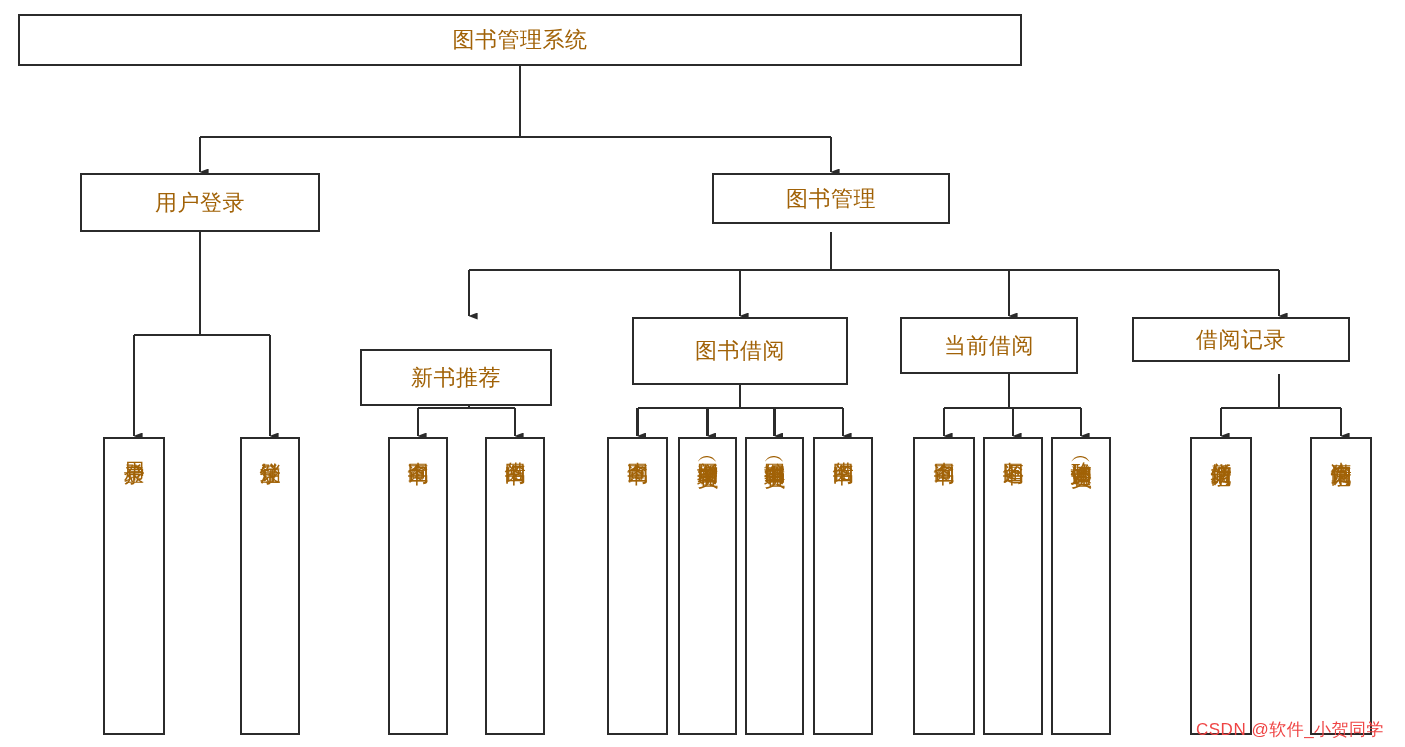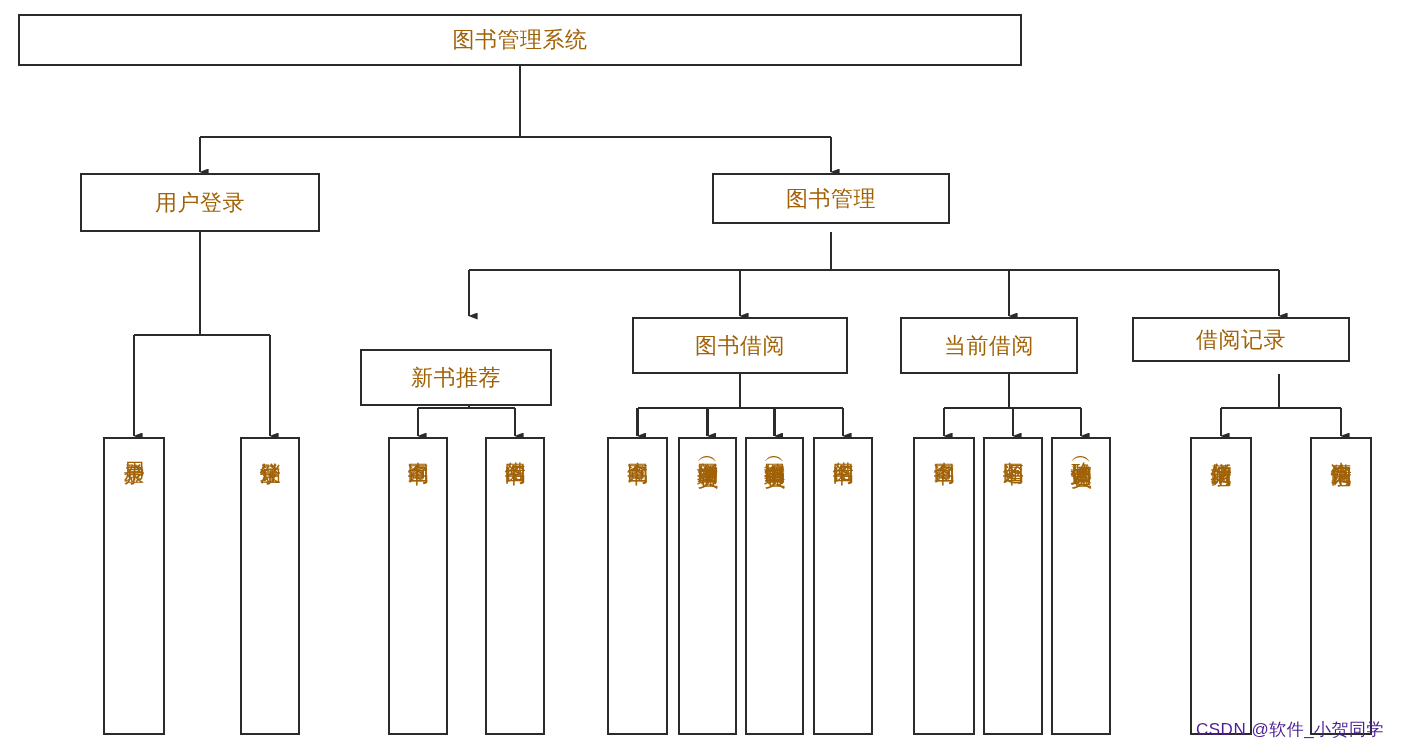--- a/index.html
+++ b/index.html
@@ -110,21 +110,21 @@
       </div>
       <div class="node-box level-1" style="left: 80px; top: 173px; width: 240px; height: 59px;">
         <span class="node-label">用户登录</span>
       </div>
       <div class="node-box level-1" style="left: 712px; top: 173px; width: 238px; height: 51px;">
         <span class="node-label">图书管理</span>
       </div>
       <div class="node-box level-2" style="left: 360px; top: 317px; width: 192px; height: 57px; margin-top: 32px;">
         <span class="node-label">新书推荐</span>
       </div>
-      <div class="node-box level-2" style="left: 632px; top: 317px; width: 216px; height: 57px;">
+      <div class="node-box level-2" style="left: 632px; top: 317px; width: 216px; height: 68px;">
         <span class="node-label">图书借阅</span>
       </div>
       <div class="node-box level-2" style="left: 900px; top: 317px; width: 178px; height: 57px;">
         <span class="node-label">当前借阅</span>
       </div>
       <div class="node-box level-2" style="left: 1132px; top: 317px; width: 218px; height: 45px;">
         <span class="node-label">借阅记录</span>
       </div>
       <div class="node-box level-3 leaf" style="left: 103px; top: 437px; width: 62px; height: 298px;">
         <span class="node-label">用户登录</span>
@@ -160,14 +160,14 @@
         <span class="node-label">确认归还（管理员）</span>
       </div>
       <div class="node-box level-3 leaf" style="left: 1190px; top: 437px; width: 62px; height: 298px;">
         <span class="node-label">新增借阅记录</span>
       </div>
       <div class="node-box level-3 leaf" style="left: 1310px; top: 437px; width: 62px; height: 298px;">
         <span class="node-label">查询借阅记录</span>
       </div>
     </div>
 
-  <div class="watermark" style="left: 1196px; top: 718px; color: #4c1d95; text-align: center;">CSDN @软件_小贺同学</div>
+  <div class="watermark" style="left: 1196px; top: 718px; color: #ef4444; text-align: center;">CSDN @软件_小贺同学</div>
 </div>
 
 </body></html>

